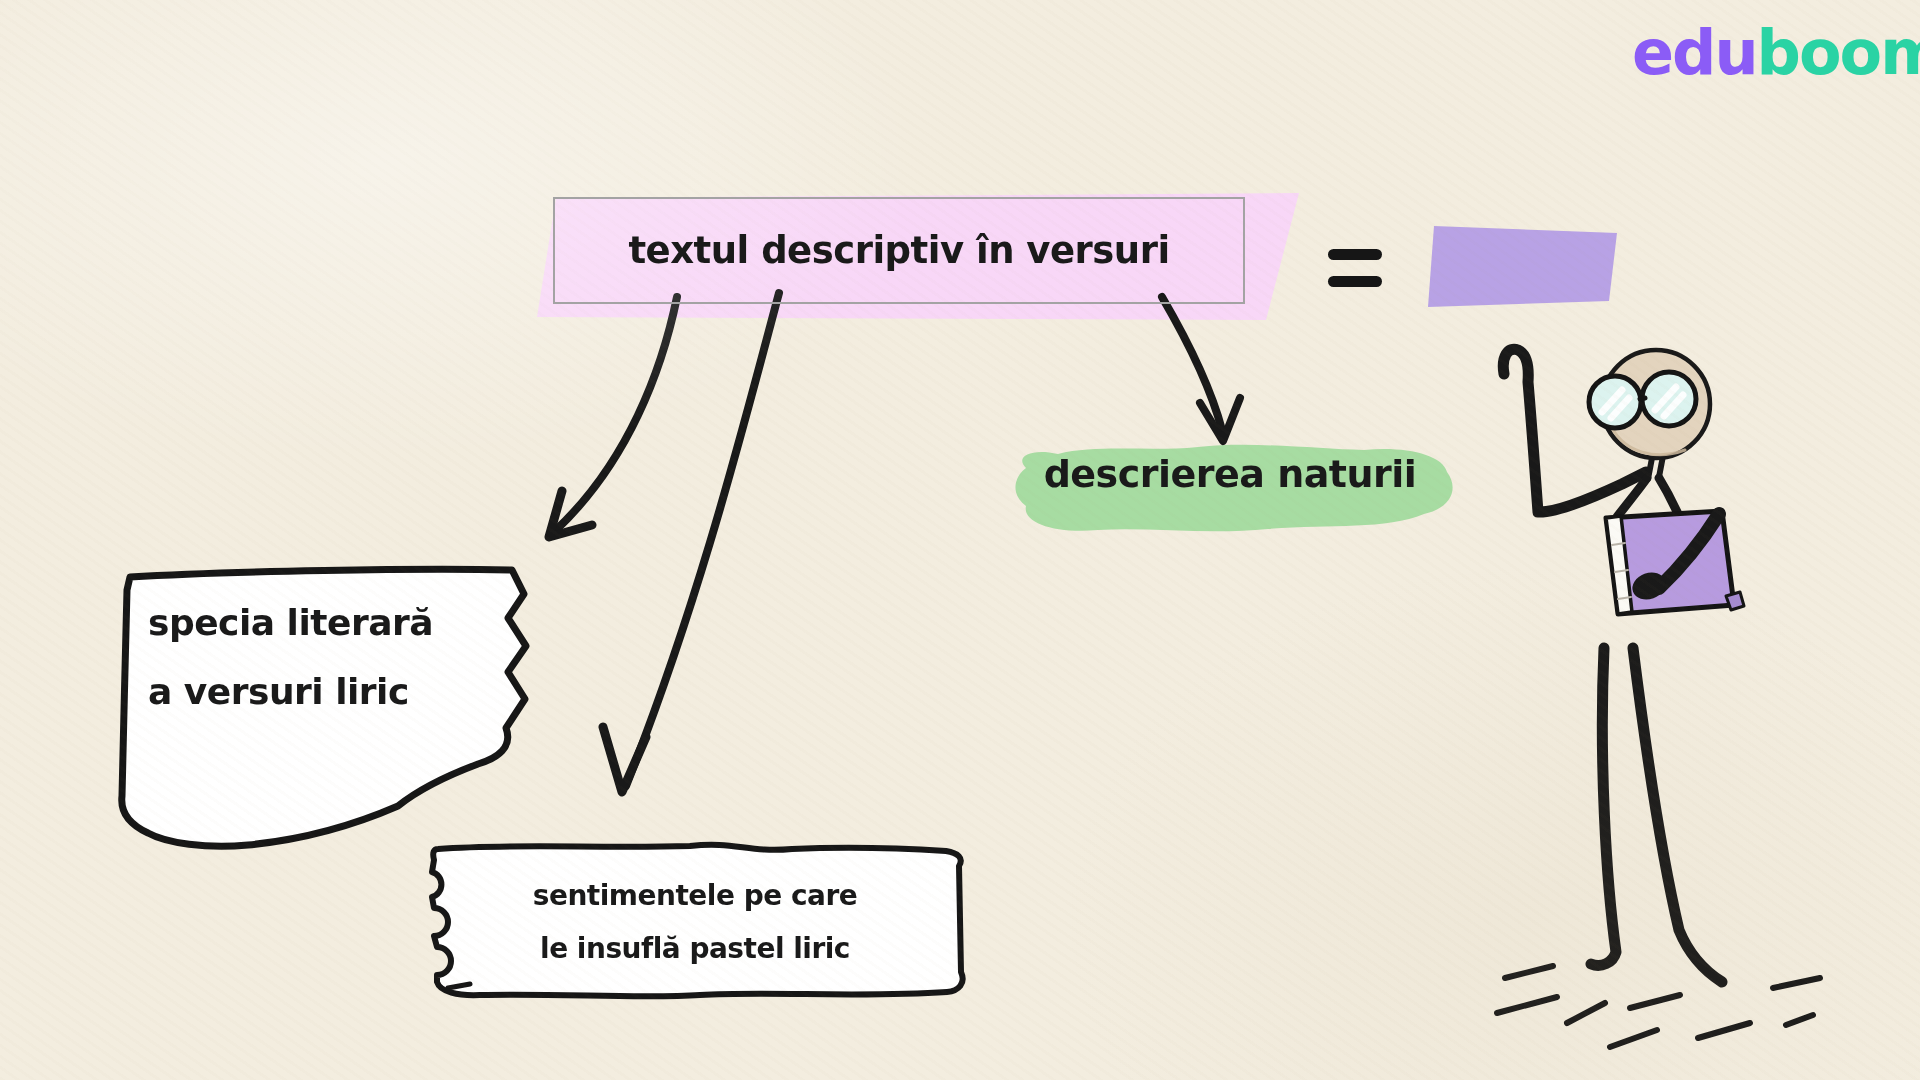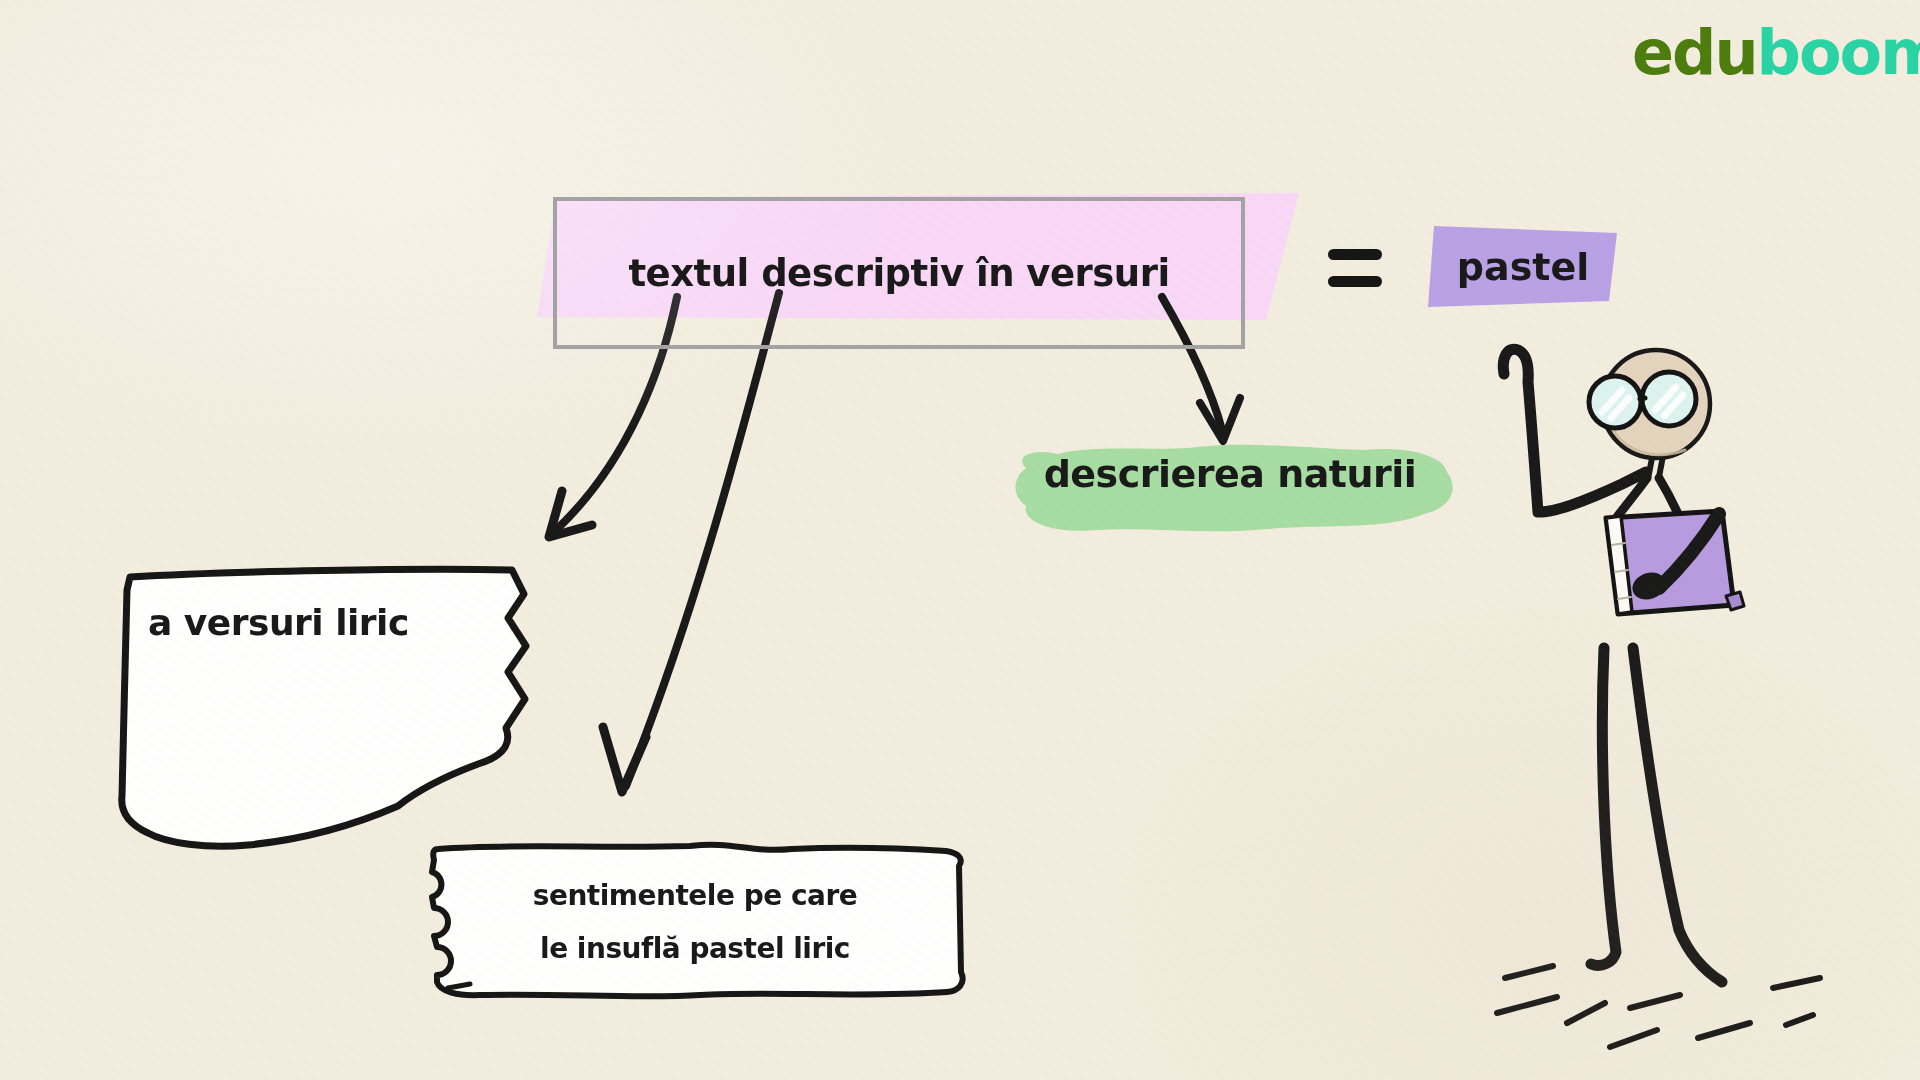--- a/index.html
+++ b/index.html
@@ -13,26 +13,26 @@
     content:"";position:absolute;inset:0;pointer-events:none;
     background:
       radial-gradient(ellipse 900px 500px at 20% 15%, rgba(255,255,255,.35), transparent 60%),
       radial-gradient(ellipse 800px 600px at 80% 85%, rgba(180,160,120,.07), transparent 60%),
       repeating-linear-gradient(35deg, rgba(160,140,100,.022) 0 3px, transparent 3px 9px);
   }
   .art{position:absolute;left:0;top:0;width:1920px;height:1080px;}
   .overlay{position:absolute;z-index:3;}
   
   .logo{left:1632px;top:16px;font-size:62px;letter-spacing:-2px;display:flex;}
-  .logo .edu{color:#4d7c0f;text-align:center;}
+  .logo .edu{color:#8b5cf6;text-align:center;}
   .logo .boom{color:#2AD3A4;}
   
   .main-box{
-    left:553px;top:197px;width:692px;height:152px;box-sizing:border-box;
-    border:4px solid #a3a3a3;display:flex;align-items:center;justify-content:center;
+    left:553px;top:197px;width:692px;height:107px;box-sizing:border-box;
+    border:2px solid #a3a3a3;display:flex;align-items:center;justify-content:center;
     font-size:37px;letter-spacing:-.5px;
   }
   
   .equals{left:1328px;top:249px;width:54px;height:38px;display:flex;flex-direction:column;justify-content:space-between;}
   .equals .bar{display:block;width:54px;height:11px;background:#161616;border-radius:6px;}
   
   .pastel-label{left:1430px;top:228px;width:186px;height:78px;display:flex;align-items:center;justify-content:center;font-size:38px;}
   
   .nature-label{left:1008px;top:452px;width:444px;height:80px;display:flex;justify-content:center;font-size:38px;letter-spacing:-.5px;}
   
@@ -138,29 +138,27 @@
 
   <div class="overlay main-box">
     <span>textul descriptiv în versuri</span>
   </div>
 
   <div class="overlay equals" role="img" aria-label="=">
     <i class="bar"></i>
     <i class="bar"></i>
   </div>
 
-  <div class="overlay pastel-label">
-    <span>pastel</span>
-  </div>
 
   <div class="overlay nature-label">
     <span>descrierea naturii</span>
   </div>
 
   <div class="overlay note-species-text">
+    <span>specia literară</span>
     <span>a versuri liric</span>
   </div>
 
   <div class="overlay note-feelings-text">
     <span>sentimentele pe care</span>
     <span>le insuflă pastel liric</span>
   </div>
 
 </div>
 

